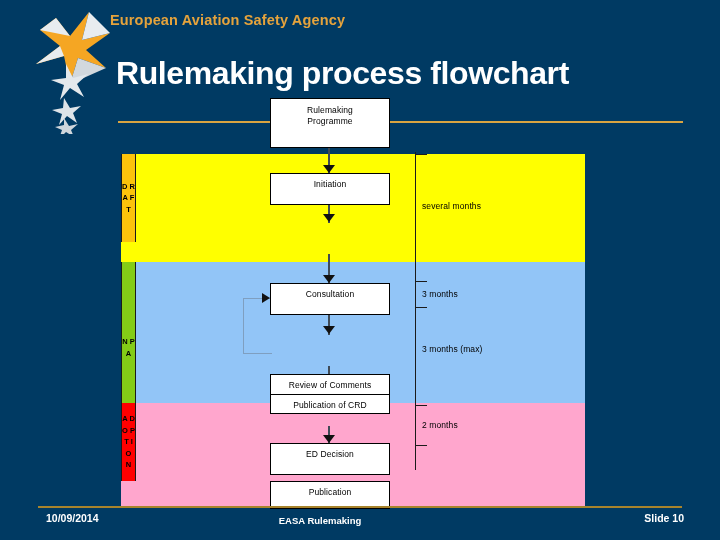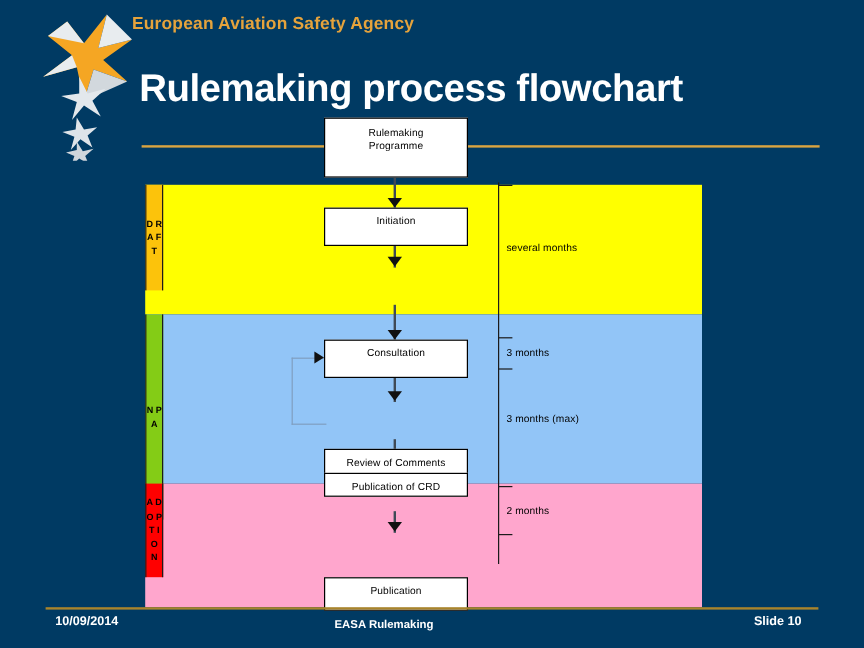--- a/index.html
+++ b/index.html
@@ -207,21 +207,21 @@
   }
   .footer-text {
     position: absolute;
     top: 512px;
     font-size: 10.5px;
     font-weight: bold;
     color: #ffffff;
   }
   #footer-date  { left: 46px; }
   #footer-center{ left: 0; width: 640px; text-align: center; font-size: 9.5px; top: 515px; }
-  #footer-slide { right: 52px; text-align: center; }
+  #footer-slide { right: 36px; text-align: center; }
 </style>
 </head>
 <body>
 
 <div id="slide">
 
   <svg id="logo" viewBox="0 0 92 128">
 
     <path d="M30 12 L44 30 L63 6 L56 34 L84 27 L60 44 L80 62 L52 52 L44 78 L38 50 L10 58 L34 40 L14 24 Z" fill="#f5a623"></path>
 
@@ -278,20 +278,23 @@
   </div>
   <div class="flowbox" id="box-consult">
     <div>Consultation</div>
   </div>
   <div class="flowbox" id="box-review">
     <div>Review of Comments</div>
   </div>
   <div class="flowbox" id="box-crd">
     <div>Publication of CRD</div>
   </div>
+  <div class="flowbox" id="box-ed">
+    <div>ED Decision</div>
+  </div>
   <div class="flowbox" id="box-publication">
     <div>Publication</div>
   </div>
 
   <div id="timeline-axis"></div>
   <div class="tick" id="tick1"></div>
   <div class="tick" id="tick2"></div>
   <div class="tick" id="tick3"></div>
   <div class="tick" id="tick4"></div>
   <div class="tick" id="tick5"></div>

